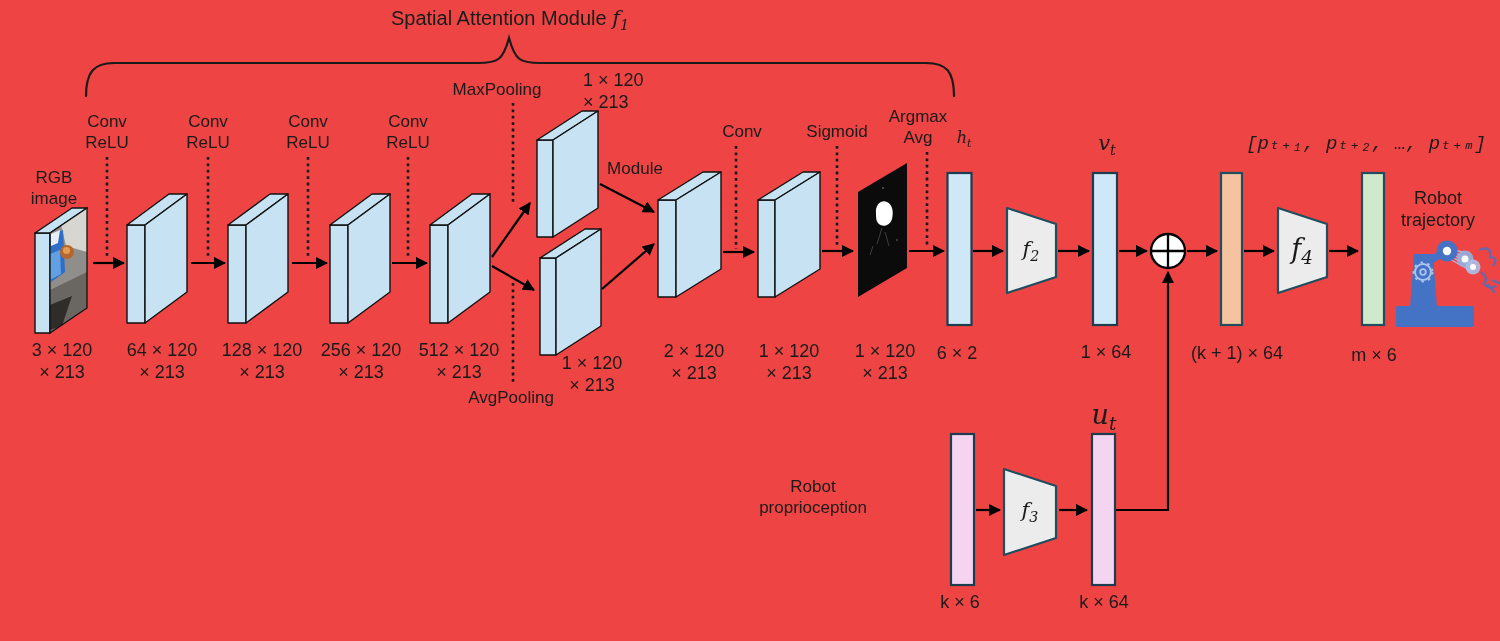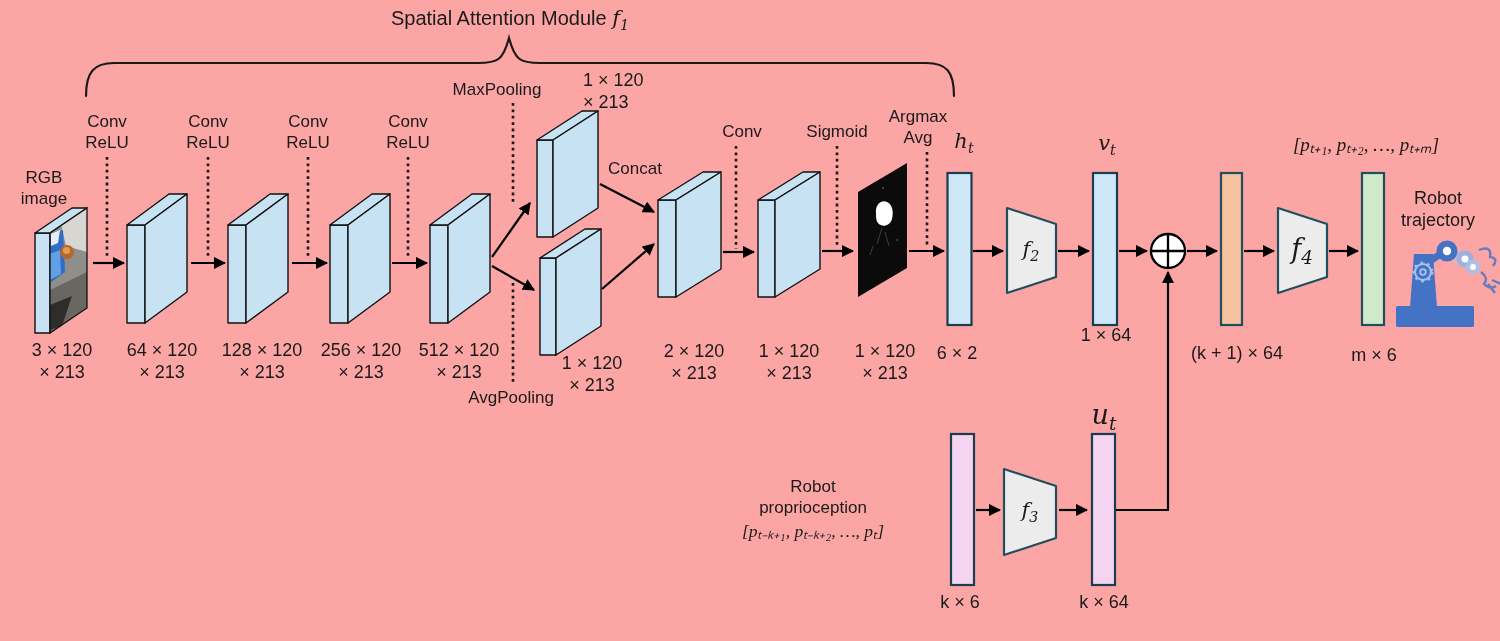--- a/index.html
+++ b/index.html
@@ -1,27 +1,27 @@
 <!DOCTYPE html>
 <html><head>
 <meta charset="utf-8">
 <style>
   html,body{margin:0;padding:0;background:#fff;}
-  #canvas{position:relative;width:1500px;height:641px;background:#fca5a5;overflow:hidden;
+  #canvas{position:relative;width:1500px;height:641px;background:#ef4444;overflow:hidden;
           font-family:"Liberation Sans",sans-serif;color:#1a1a1a;}
   #shapes{position:absolute;left:0;top:0;}
   .lbl{position:absolute;color:#1a1a1a;text-align:center;transform:translateX(-50%);
        white-space:nowrap;line-height:1.24;}
   .left{transform:none;text-align:left;}
   .ctr{transform:translate(-50%,-50%);}
   .s20{font-size:20px;}
   .s17{font-size:17px;}
   .s12{font-size:18px;line-height:1.2;}
   .mi{font-family:"DejaVu Serif",serif;font-style:italic;}
-  .seq{font-family:Liberation Serif, serif;font-style:italic;}
+  .seq{font-family:Liberation Mono, monospace;font-style:italic;}
   sub{font-size:68%;}
   .slab{stroke:#111;stroke-width:1.4;stroke-linejoin:round;}
   .bar{stroke-width:2.2;}
   .trap{stroke-width:2.2;stroke-linejoin:round;}
   .arr{stroke:#000;stroke-width:2.2;fill:none;}
   .dot{stroke:#1a1a1a;stroke-width:2.6;stroke-dasharray:2.8 3.6;fill:none;}
   .brace{stroke:#1a1a1a;stroke-width:2.2;fill:none;stroke-linecap:round;}
   .oplus{stroke:#000;stroke-width:2.3;fill:#fff;}
 </style>
 </head>
@@ -178,21 +178,21 @@
     <polygon points="1410,308 1414,254 1433,254 1437,308" fill="#4472c4"></polygon>
     <circle cx="1423" cy="272" r="8" fill="none" stroke="#a9c4ec" stroke-width="2"></circle>
     <circle cx="1423" cy="272" r="9.5" fill="none" stroke="#a9c4ec" stroke-width="2" stroke-dasharray="2.5 4.5"></circle>
     <circle cx="1423" cy="272" r="2.8" fill="none" stroke="#a9c4ec" stroke-width="1.8"></circle>
     <rect x="1396" y="306" width="78" height="21" rx="1.5" fill="#4472c4"></rect>
   </g>
 </svg>
 
 <div class="lbl s20" style="left:510px;top:5px"><span>Spatial Attention Module </span><span class="mi" style="font-size:21px"><span>f</span><sub>1</sub></span></div>
 
-<div class="lbl s17" style="left:44px;top:167px">
+<div class="lbl s17" style="left:54px;top:167px">
   <div>RGB</div>
   <div>image</div>
 </div>
 
 <div class="lbl s17" style="left:107px;top:111px">
   <div>Conv</div>
   <div>ReLU</div>
 </div>
 <div class="lbl s17" style="left:208px;top:111px">
   <div>Conv</div>
@@ -202,47 +202,46 @@
   <div>Conv</div>
   <div>ReLU</div>
 </div>
 <div class="lbl s17" style="left:408px;top:111px">
   <div>Conv</div>
   <div>ReLU</div>
 </div>
 
 <div class="lbl s17" style="left:497px;top:79px">MaxPooling</div>
 <div class="lbl s17" style="left:511px;top:387px">AvgPooling</div>
-<div class="lbl s17" style="left:635px;top:158px">Concat</div>
+<div class="lbl s17" style="left:635px;top:158px">Module</div>
 <div class="lbl s17" style="left:742px;top:121px">Conv</div>
 <div class="lbl s17" style="left:837px;top:121px">Sigmoid</div>
 <div class="lbl s17" style="left:918px;top:106px">
   <div>Argmax</div>
   <div>Avg</div>
 </div>
 
-<div class="lbl mi" style="left:964px;top:128px;font-size:21px"><span>h</span><sub>t</sub></div>
+<div class="lbl mi" style="left:964px;top:128px;font-size:16px"><span>h</span><sub>t</sub></div>
 <div class="lbl mi" style="left:1107px;top:130px;font-size:21px"><span>v</span><sub>t</sub></div>
 <div class="lbl mi" style="left:1104px;top:398px;font-size:27px"><span>u</span><sub>t</sub></div>
 <div class="lbl mi ctr" style="left:1031px;top:251px;font-size:21px"><span>f</span><sub>2</sub></div>
 <div class="lbl mi ctr" style="left:1030px;top:512px;font-size:21px"><span>f</span><sub>3</sub></div>
 <div class="lbl mi ctr" style="left:1302px;top:251px;font-size:27px"><span>f</span><sub>4</sub></div>
 
 <div class="lbl seq" style="left:1366px;top:133px;font-size:19px">[pₜ₊₁, pₜ₊₂, …, pₜ₊ₘ]</div>
 
 <div class="lbl" style="left:1438px;top:187px;font-size:18px">
   <div>Robot</div>
   <div>trajectory</div>
 </div>
 
 <div class="lbl s17" style="left:813px;top:476px">
   <div>Robot</div>
   <div>proprioception</div>
 </div>
-<div class="lbl seq" style="left:813px;top:521px;font-size:17.5px">[pₜ₋ₖ₊₁, pₜ₋ₖ₊₂, …, pₜ]</div>
 
 <div class="lbl s12" style="left:62px;top:340px">
   <div>3 × 120</div>
   <div>× 213</div>
 </div>
 <div class="lbl s12" style="left:162px;top:340px">
   <div>64 × 120</div>
   <div>× 213</div>
 </div>
 <div class="lbl s12" style="left:262px;top:340px">
@@ -271,19 +270,19 @@
 </div>
 <div class="lbl s12" style="left:789px;top:341px">
   <div>1 × 120</div>
   <div>× 213</div>
 </div>
 <div class="lbl s12" style="left:885px;top:341px">
   <div>1 × 120</div>
   <div>× 213</div>
 </div>
 <div class="lbl s12" style="left:957px;top:343px">6 × 2</div>
-<div class="lbl s12" style="left:1106px;top:325px">1 × 64</div>
+<div class="lbl s12" style="left:1106px;top:342px">1 × 64</div>
 <div class="lbl s12" style="left:1237px;top:343px">(k + 1) × 64</div>
 <div class="lbl s12" style="left:1374px;top:345px">m × 6</div>
 <div class="lbl s12" style="left:960px;top:592px">k × 6</div>
 <div class="lbl s12" style="left:1104px;top:592px">k × 64</div>
 
 </div>
 
 </body></html>

